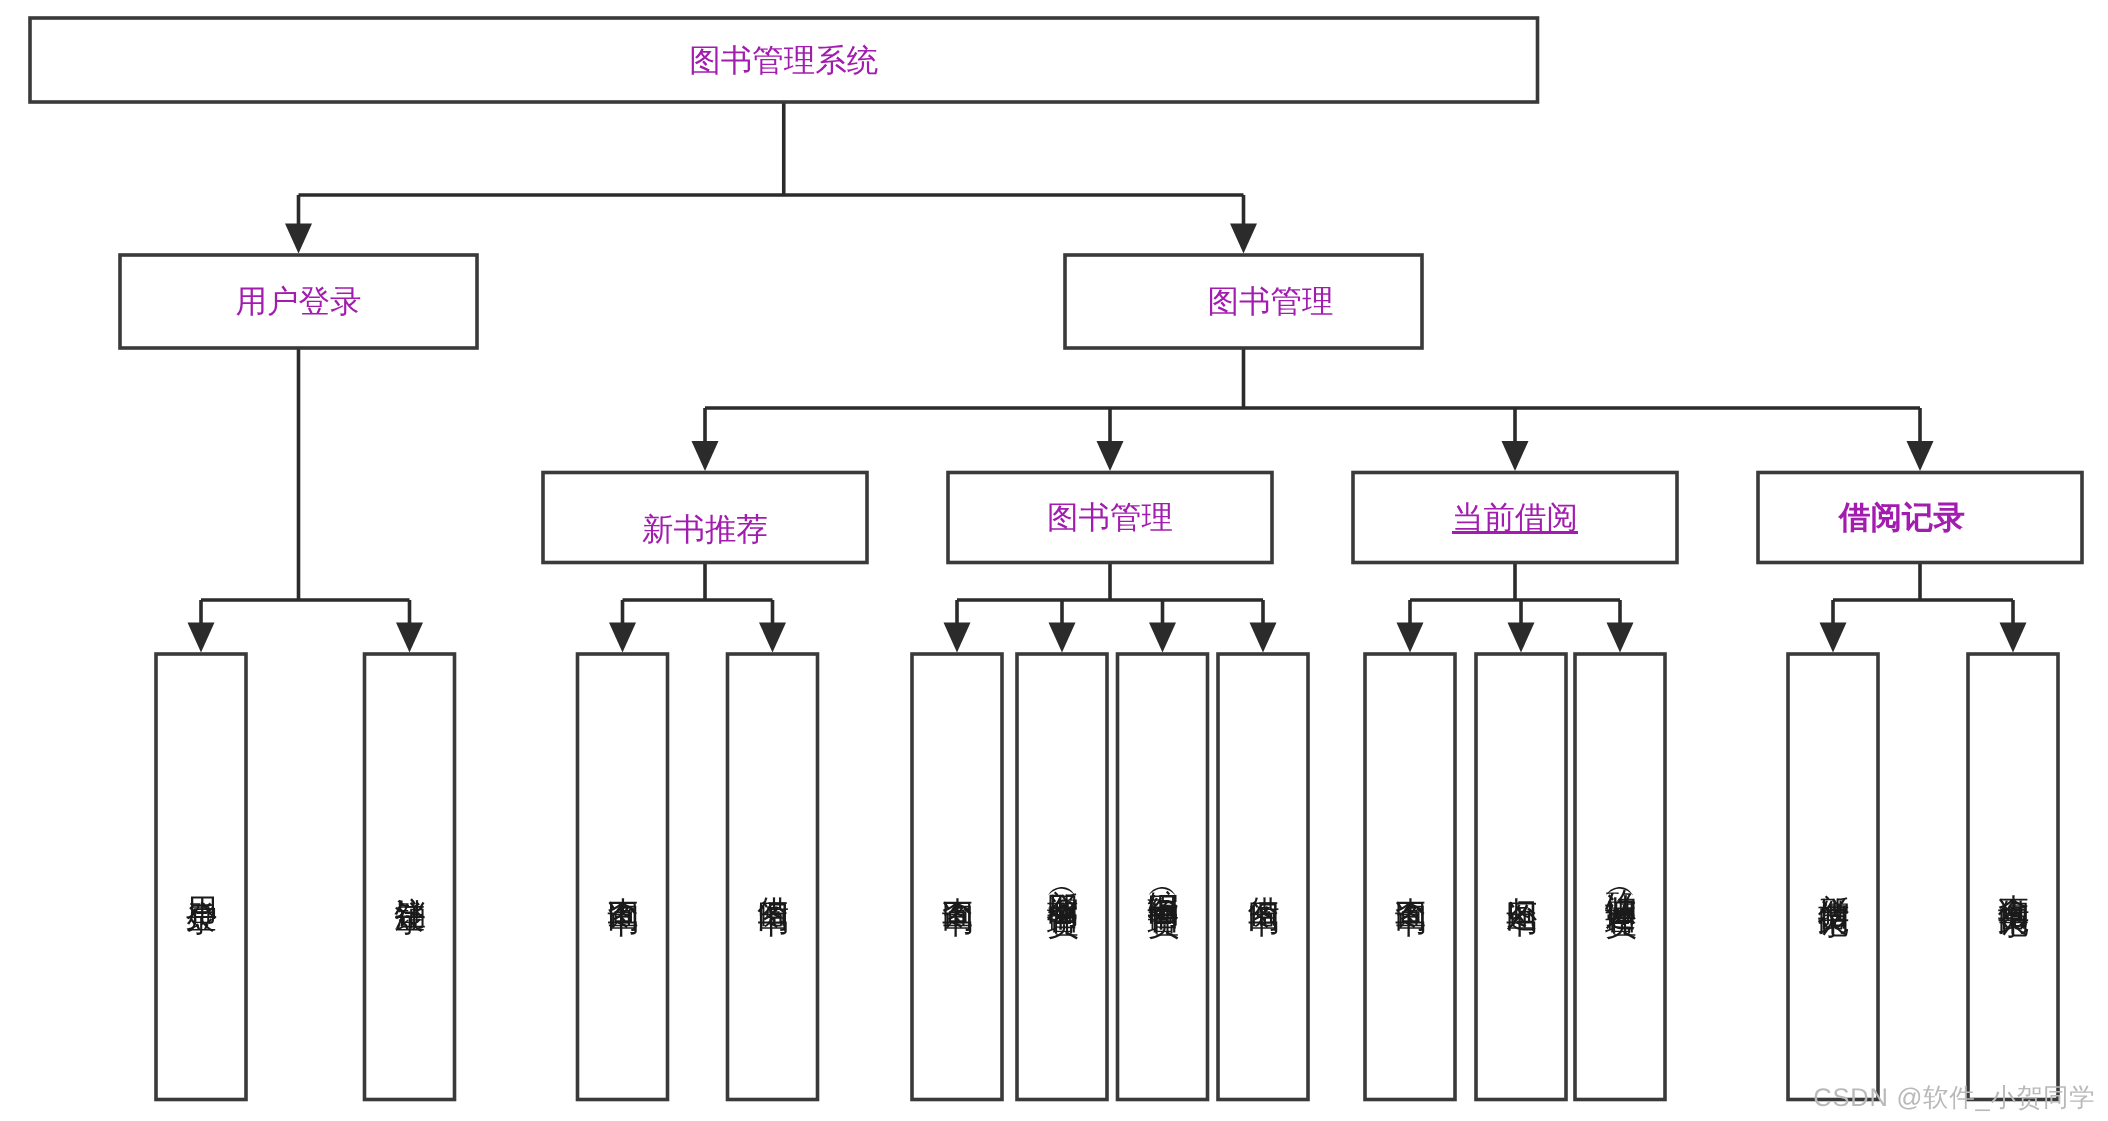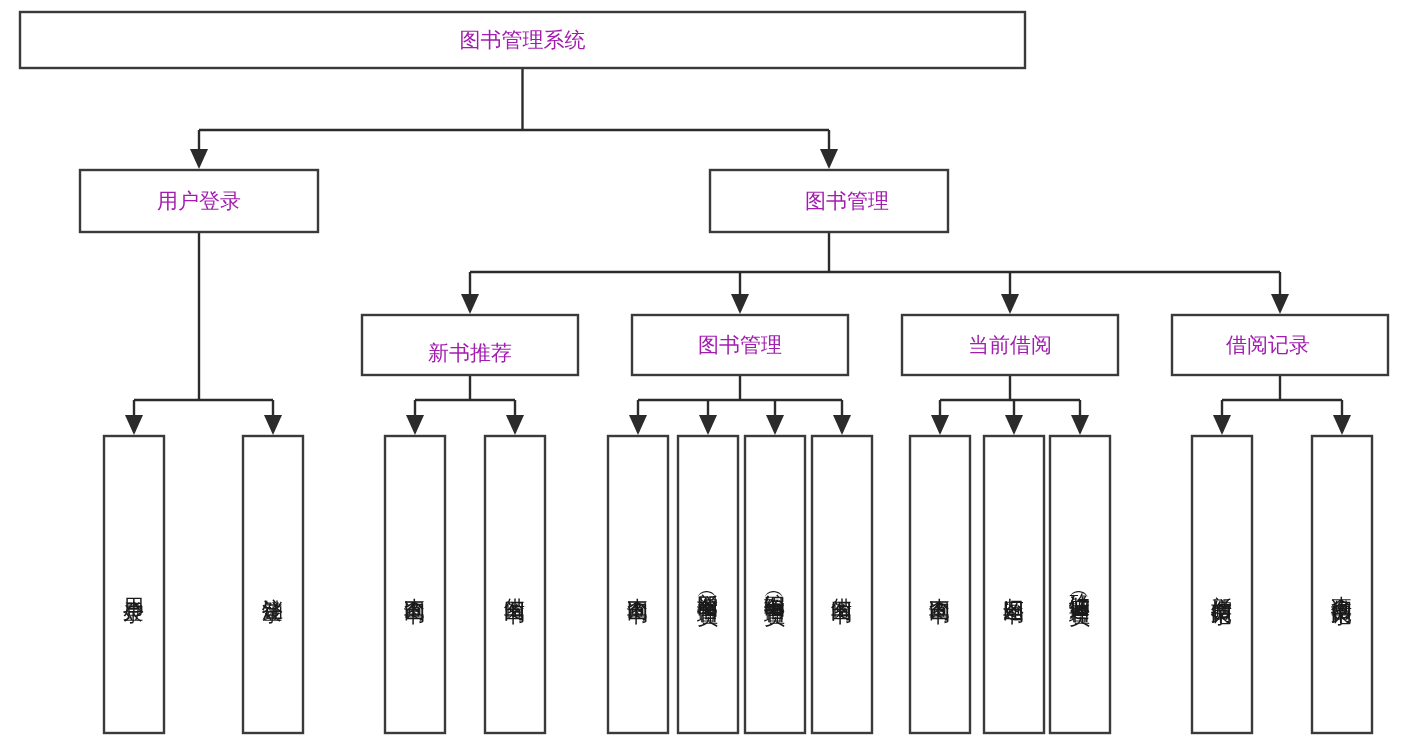--- a/index.html
+++ b/index.html
@@ -159,29 +159,30 @@
         <rect x="1192" y="436" width="60" height="297" class="node-box"></rect>
         <rect x="1312" y="436" width="60" height="297" class="node-box"></rect>
       </g>
   </svg>
   <div id="labels">
       <div class="hbox-label" style="left: 20px; top: 12px; width: 1005px; height: 56px;">图书管理系统</div>
       <div class="hbox-label" style="left: 80px; top: 170px; width: 238px; height: 62px;">用户登录</div>
       <div class="hbox-label" style="left: 710px; top: 170px; width: 274px; height: 62px;">图书管理</div>
       <div class="hbox-label" style="left: 362px; top: 315px; width: 216px; height: 76px;">新书推荐</div>
       <div class="hbox-label" style="left: 632px; top: 315px; width: 216px; height: 60px;">图书管理</div>
-      <div class="hbox-label" style="left: 902px; top: 315px; width: 216px; height: 60px;">当前借阅</div>
-      <div class="hbox-label" style="left: 1172px; top: 315px; width: 192px; height: 60px;">借阅记录</div>
+      <div class="hbox-label" style="left: 902px; top: 315px; width: 216px; height: 60px; text-decoration: underline;">当前借阅</div>
+      <div class="hbox-label" style="left: 1172px; top: 315px; width: 192px; height: 60px; font-weight: bold;">借阅记录</div>
       <div class="vbox-label" style="left: 104px; top: 440px; width: 60px; height: 289px;">用户登录</div>
       <div class="vbox-label" style="left: 243px; top: 440px; width: 60px; height: 289px;">注销登录</div>
       <div class="vbox-label" style="left: 385px; top: 440px; width: 60px; height: 289px;">查询图书</div>
       <div class="vbox-label" style="left: 485px; top: 440px; width: 60px; height: 289px;">借阅图书</div>
       <div class="vbox-label" style="left: 608px; top: 440px; width: 60px; height: 289px;">查询图书</div>
       <div class="vbox-label" style="left: 678px; top: 440px; width: 60px; height: 289px;">新增图书（管理员）</div>
       <div class="vbox-label" style="left: 745px; top: 440px; width: 60px; height: 289px;">编辑图书（管理员）</div>
       <div class="vbox-label" style="left: 812px; top: 440px; width: 60px; height: 289px;">借阅图书</div>
       <div class="vbox-label" style="left: 910px; top: 440px; width: 60px; height: 289px;">查询图书</div>
       <div class="vbox-label" style="left: 984px; top: 440px; width: 60px; height: 289px;">归还图书</div>
       <div class="vbox-label" style="left: 1050px; top: 440px; width: 60px; height: 289px;">确认归还（管理员）</div>
       <div class="vbox-label" style="left: 1192px; top: 440px; width: 60px; height: 289px;">新增借阅记录</div>
       <div class="vbox-label" style="left: 1312px; top: 440px; width: 60px; height: 289px;">查询借阅记录</div>
     </div>
+  <div class="watermark-text">CSDN @软件_小贺同学</div>
 </div>
 
 </body></html>

